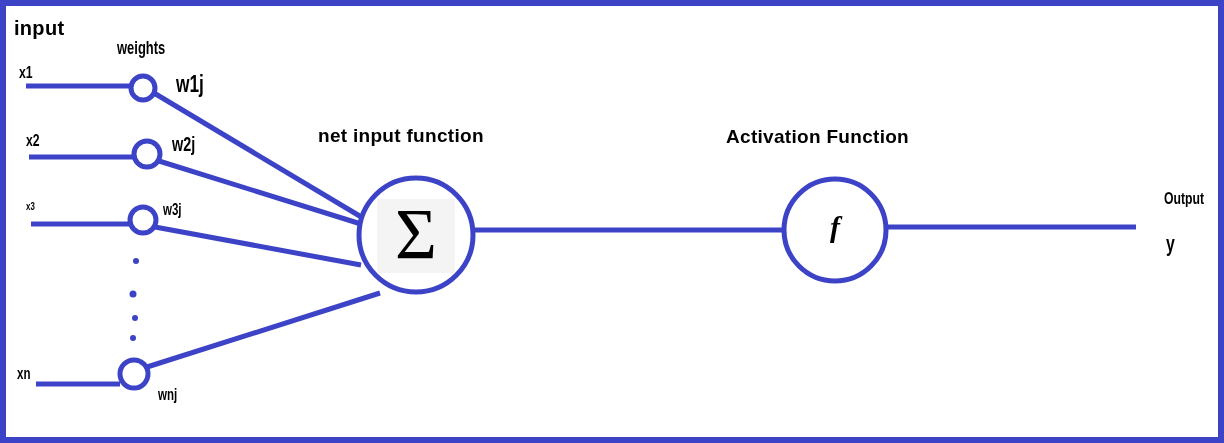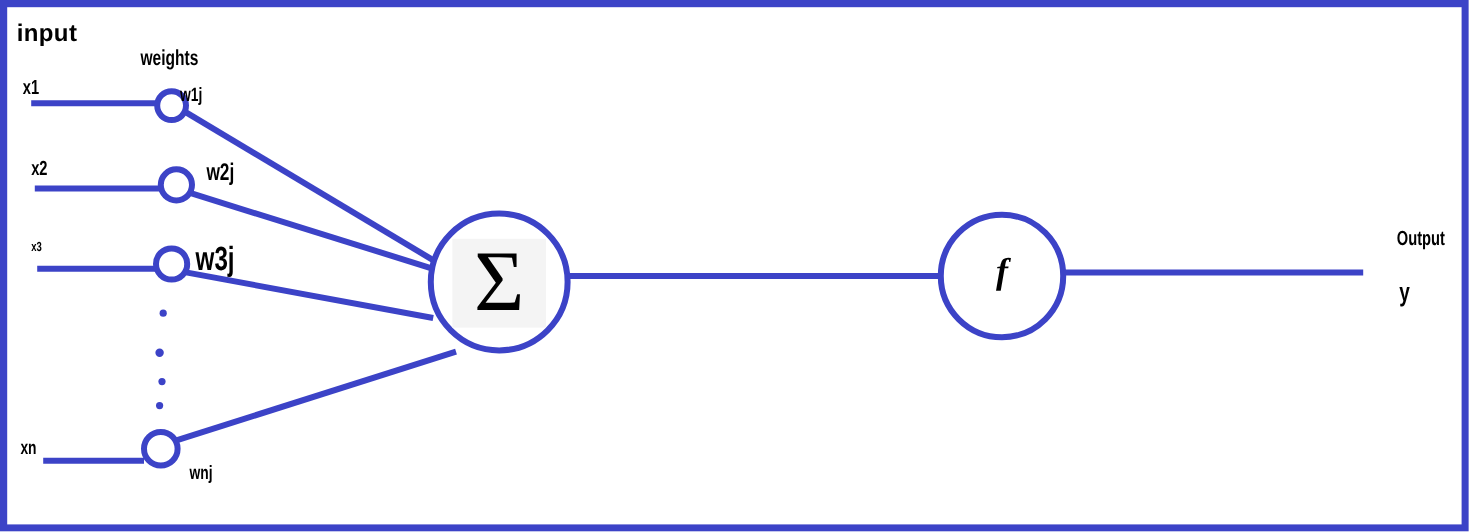--- a/index.html
+++ b/index.html
@@ -94,27 +94,29 @@
   </svg>
 
   <div class="sigma-box">
     <span class="sigma">Σ</span>
   </div>
 
   <div class="fsym lbl">f</div>
 
   <div class="lbl heading" style="left:8px;top:12px;font-size:20px;">input</div>
   <div class="lbl" style="left:111px;top:33px;font-size:18px;"><span class="cond">weights</span></div>
+  <div class="lbl heading" style="left:312px;top:120px;">net input function</div>
+  <div class="lbl heading" style="left:720px;top:121px;">Activation Function</div>
 
   <div class="lbl" style="left:13px;top:58px;font-size:17px;"><span class="cond">x1</span></div>
   <div class="lbl" style="left:20px;top:126px;font-size:17px;"><span class="cond">x2</span></div>
   <div class="lbl" style="left:20px;top:195px;font-size:11px;"><span class="cond">x3</span></div>
   <div class="lbl" style="left:11px;top:360px;font-size:16px;"><span class="cond">xn</span></div>
 
-  <div class="lbl" style="left:144px;top:66px;font-size:16px;"><span class="cond">w1j</span></div>
+  <div class="lbl" style="left:170px;top:66px;font-size:24px;"><span class="cond">w1j</span></div>
   <div class="lbl" style="left:166px;top:128px;font-size:20px;text-decoration:underline;"><span class="cond">w2j</span></div>
-  <div class="lbl" style="left:157px;top:196px;font-size:28px;"><span class="cond">w3j</span></div>
+  <div class="lbl" style="left:157px;top:196px;font-size:16px;"><span class="cond">w3j</span></div>
   <div class="lbl" style="left:152px;top:381px;font-size:16px;"><span class="cond">wnj</span></div>
 
   <div class="lbl" style="left:1158px;top:184px;font-size:17px;"><span class="cond">Output</span></div>
   <div class="lbl" style="left:1160px;top:227px;font-size:22px;"><span class="cond">y</span></div>
 
 </div>
 
 </body></html>

